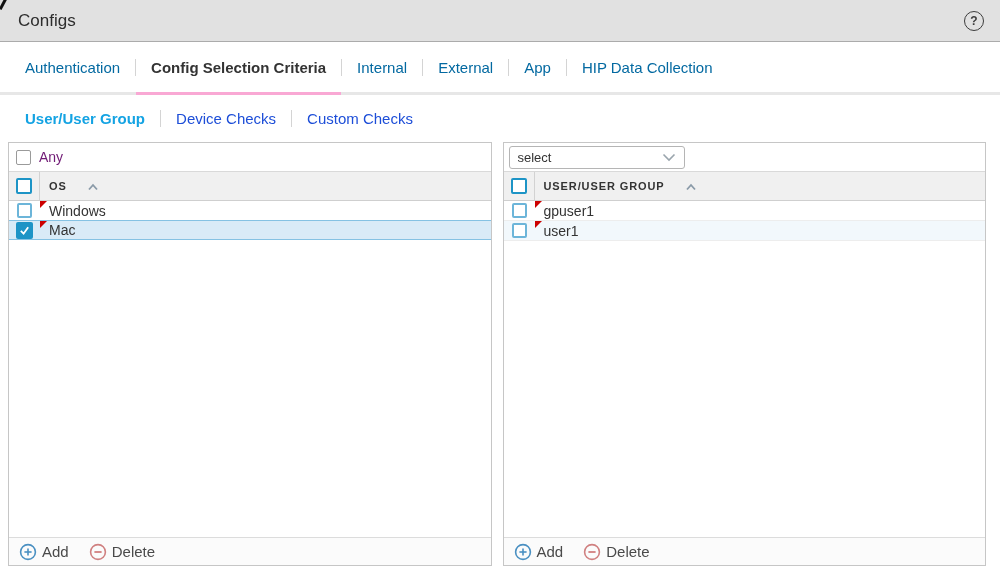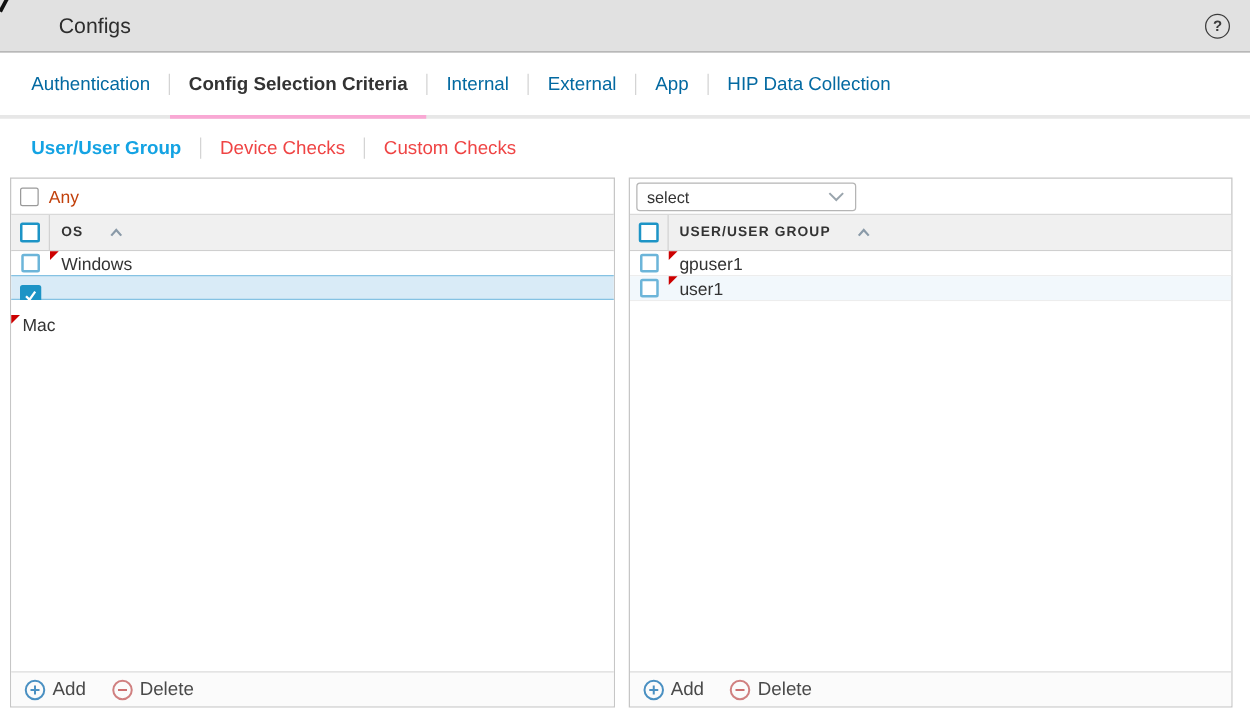--- a/index.html
+++ b/index.html
@@ -14,21 +14,21 @@
   
   .titlebar {
     height: 42px;
     background: #e1e1e1;
     border-bottom: 1px solid #ababab;
     display: flex;
     align-items: center;
     justify-content: space-between;
     padding: 0 16px 0 18px;
   }
-  .titlebar .title { font-size: 17px; color: #2d2d2d; margin-left: 29px; }
+  .titlebar .title { font-size: 17px; color: #2d2d2d; }
   .help-icon {
     width: 20px; height: 20px;
     border: 1.6px solid #3c3c3c;
     border-radius: 50%;
     display: flex; align-items: center; justify-content: center;
     font-size: 12px; font-weight: bold; color: #3c3c3c;
     cursor: pointer;
   }
   .corner-artifact {
     position: absolute; left: 2px; top: -4px;
@@ -69,21 +69,21 @@
   
   .subtabbar {
     display: flex;
     align-items: center;
     padding: 0 10px;
     height: 46px;
   }
   .subtab {
     padding: 0 15px;
     font-size: 15px;
-    color: #ef4444;
+    color: #1d4ed8;
     cursor: pointer;
   }
   .subtab.active { color: #14a3e3; font-weight: bold; }
 
   
   .content {
     display: flex;
     gap: 11px;
     margin: 1px 14px 0 8px;
     height: 424px;
@@ -97,21 +97,21 @@
   }
 
   .panel-toprow {
     height: 29px;
     display: flex;
     align-items: center;
     border-bottom: 1px solid #d9d9d9;
     flex: 0 0 auto;
   }
   .any-wrap { display: flex; align-items: center; gap: 8px; padding-left: 7px; }
-  .any-label { font-size: 14px; color: #c2410c; }
+  .any-label { font-size: 14px; color: #701a75; }
 
   .select-box {
     margin-left: 5px;
     width: 176px;
     height: 23px;
     border: 1px solid #b5b5b5;
     border-radius: 3px;
     background: #ffffff;
     display: flex;
     align-items: center;
@@ -180,21 +180,20 @@
     background: #ffffff;
     cursor: pointer;
     flex: 0 0 auto;
   }
   .row.alt { background: #f2f8fc; }
   .row.selected {
     background: #d9ebf7;
     border-top: 1px solid #85c2e3;
     border-bottom: 1px solid #85c2e3;
     margin-top: -1px;
-    flex-direction: column;
   }
   .row-cell {
     position: relative;
     align-self: stretch;
     flex: 1;
     display: flex;
     align-items: center;
     padding-left: 9px;
   }
   .row-label { font-size: 14px; color: #333; }

